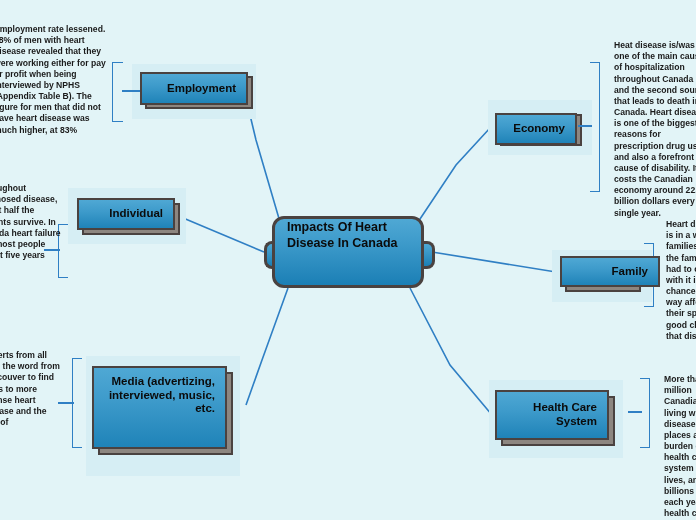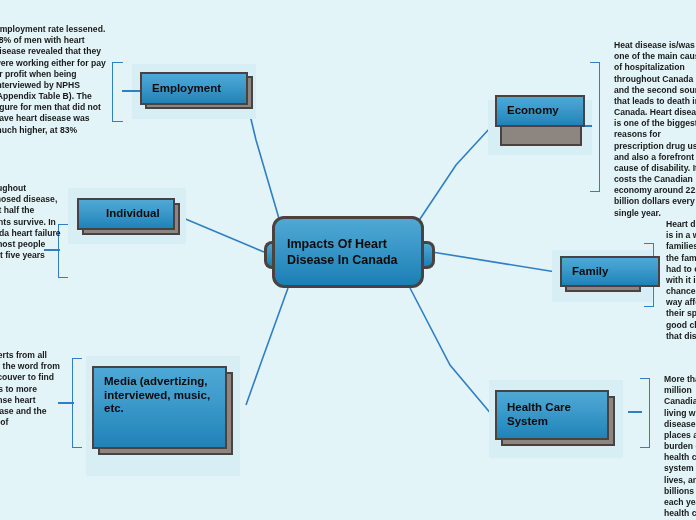--- a/index.html
+++ b/index.html
@@ -18,20 +18,21 @@
     position:absolute;
     box-sizing:border-box;
     background:linear-gradient(180deg,#4fa8d4 0%,#3e9bcb 40%,#1f83b8 100%);
     border:2px solid #4a4240;
     color:#0b0b0b;
     font-weight:bold;
     display:flex;
     align-items:center;
     line-height:1.18;
     z-index:3;
+    text-align:right;
   }
   .node .label{padding:0 10px;display:block;width:100%;}
   
   .shadowplate{
     position:absolute;
     background:#8d8680;
     border:2px solid #4a4240;
     box-sizing:border-box;
     z-index:2;
   }
@@ -44,21 +45,21 @@
 
   
   #center-node{
     position:absolute;
     left:272px;top:216px;width:152px;height:72px;
     box-sizing:border-box;
     background:linear-gradient(180deg,#4fa8d4 0%,#3e9bcb 35%,#1b7fb5 100%);
     border:3px solid #4a4240;
     border-radius:12px;
     z-index:4;
-    display:flex;align-items:center;
+    display:flex;align-items:flex-start;
   }
   #center-node .label{
     padding:0 12px;font-weight:bold;font-size:12.5px;color:#0b0b0b;line-height:1.3;
   }
   
   .bump{
     position:absolute;
     width:11px;height:22px;
     background:linear-gradient(180deg,#4fa8d4,#1b7fb5);
     border:3px solid #4a4240;
@@ -135,21 +136,21 @@
   <div class="shadowplate" style="left:98px;top:372px;width:135px;height:83px;"></div>
   <div class="node" style="left:92px;top:366px;width:135px;height:83px;font-size:11.5px;align-items:flex-start;padding-top:7px;">
     <span class="label">Media (advertizing, interviewed, music, etc.</span>
   </div>
   <div class="bracket left" style="left:72px;top:358px;width:9px;height:88px;"></div>
   <div class="stub" style="left:58px;top:402px;width:16px;"></div>
   <div class="note" style="left:-18px;top:350px;width:82px;">Experts from all over the word from Vancouver to find ways to more intense heart disease and the rest of</div>
 
   <div class="halo" style="left:488px;top:100px;width:104px;height:55px;"></div>
   <div class="shadowplate" style="left:500px;top:114px;width:82px;height:32px;"></div>
-  <div class="node" style="left:495px;top:95px;width:90px;height:32px;font-size:11.5px;">
+  <div class="node" style="left:495px;top:113px;width:82px;height:32px;font-size:11.5px;">
     <span class="label">Economy</span>
   </div>
   <div class="bracket right" style="left:590px;top:62px;width:9px;height:128px;"></div>
   <div class="stub" style="left:578px;top:125px;width:14px;"></div>
   <div class="note" style="left:614px;top:40px;width:96px;">Heat disease is/was one of the main causes of hospitalization throughout Canada and the second source that leads to death in Canada. Heart disease is one of the biggest reasons for prescription drug use and also a forefront cause of disability. It costs the Canadian economy around 22.2 billion dollars every single year.</div>
 
   <div class="halo" style="left:552px;top:250px;width:100px;height:52px;"></div>
   <div class="shadowplate" style="left:565px;top:261px;width:76px;height:31px;"></div>
   <div class="node" style="left:560px;top:256px;width:100px;height:31px;font-size:11.5px;">
     <span class="label">Family</span>

